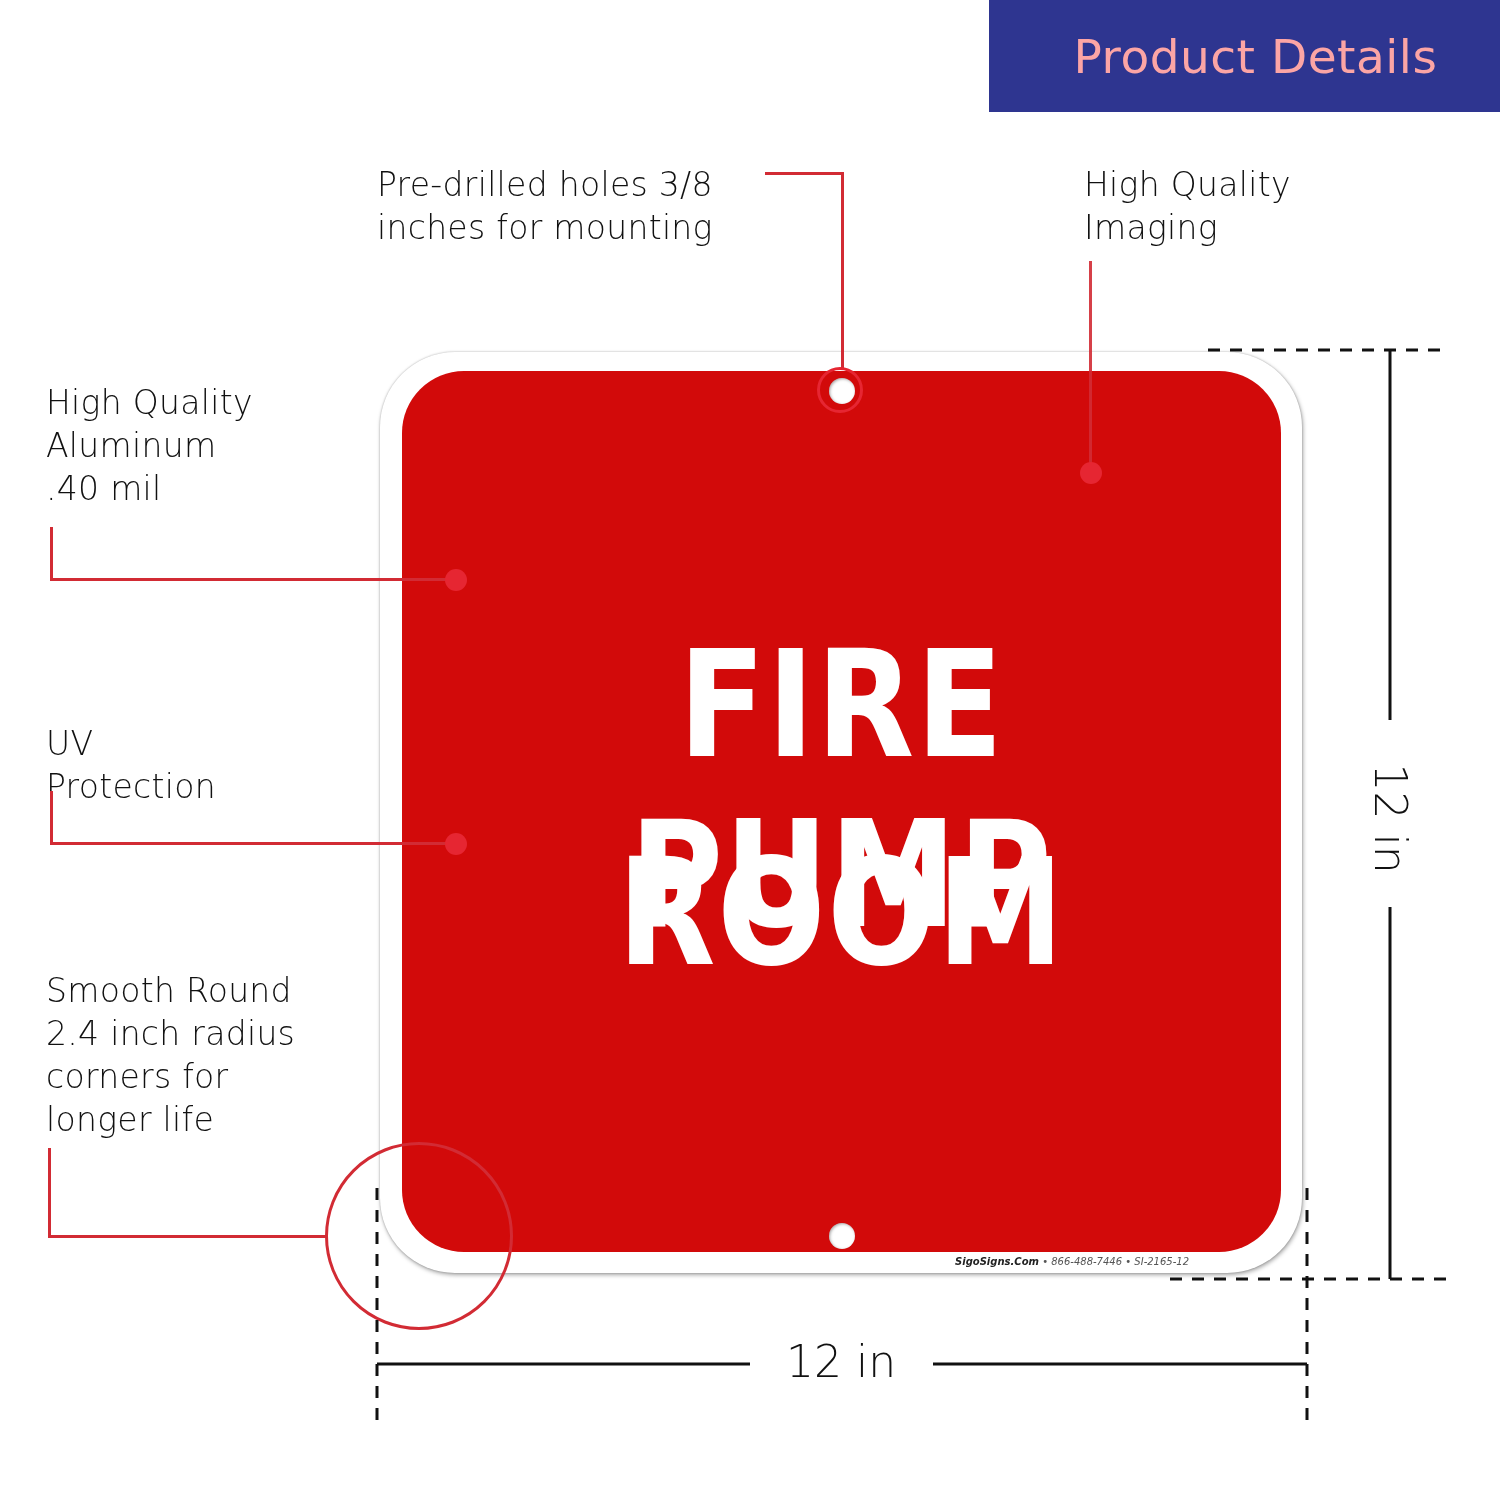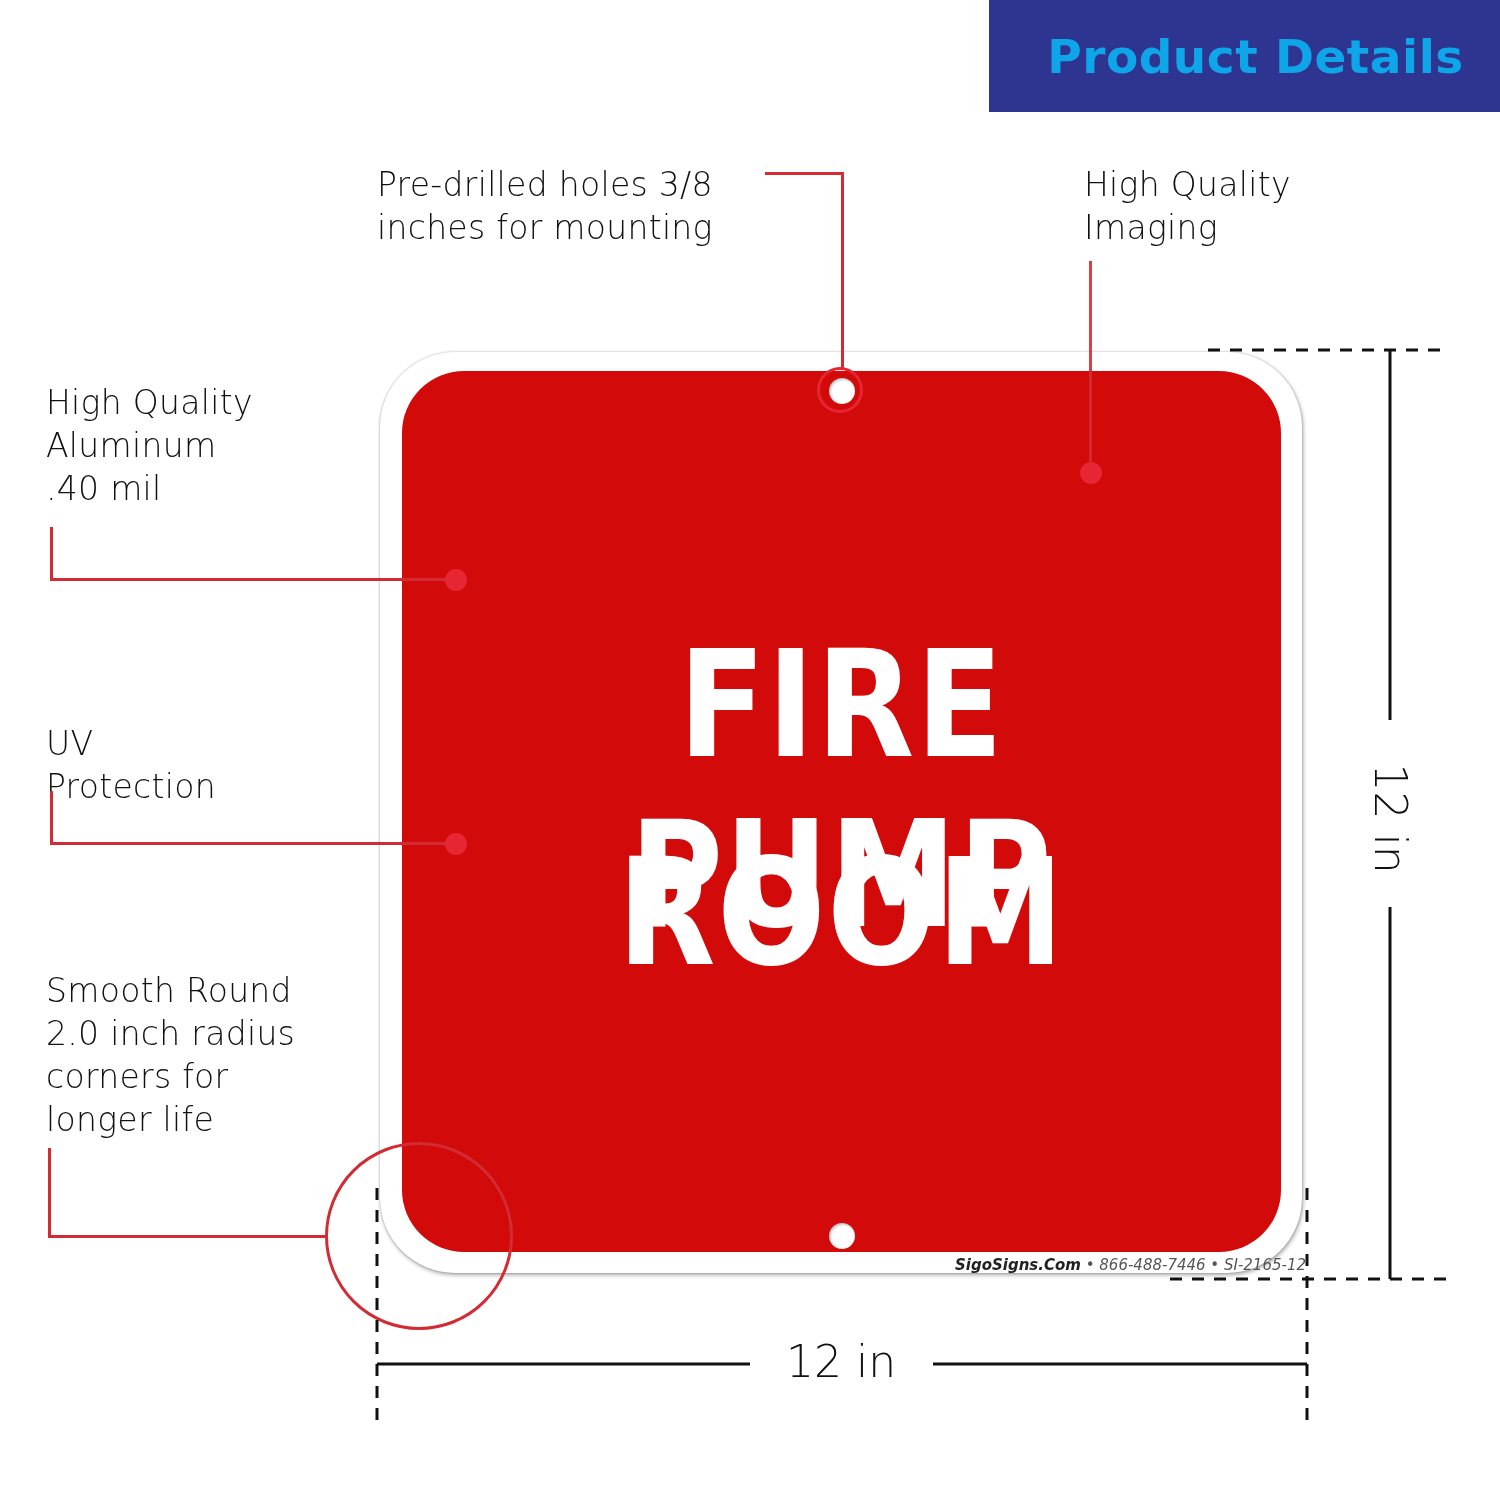--- a/index.html
+++ b/index.html
@@ -2,34 +2,34 @@
 <html><head>
 <meta charset="utf-8">
 <style>
   html, body { margin:0; padding:0; background:#ffffff; }
   body { width:1500px; height:1500px; position:relative; overflow:hidden;
          font-family:"DejaVu Sans", "Liberation Sans", sans-serif; color:#111; }
   .abs { position:absolute; }
 
   .banner { left:989px; top:0; width:511px; height:112px; background:#2e3590;
             display:flex; align-items:center; justify-content:center; }
-  .banner span { color:#0ea5e9; font-size:47px; font-weight:700; letter-spacing:0.5px; margin-left:22px; }
+  .banner span { color:#fca5a5; font-size:47px; font-weight:400; letter-spacing:0.5px; margin-left:22px; }
 
   .label { font-size:33px; line-height:43px; color:#111; font-weight:300; white-space:pre; letter-spacing:0.3px; }
 
   .plate { left:380px; top:352px; width:922px; height:921px; background:#fff; border-radius:75px;
            box-shadow: 1px 2px 4px rgba(0,0,0,0.35), 0 0 2px rgba(0,0,0,0.25); }
   .field { left:402px; top:371px; width:879px; height:881px; background:#d20a0a; border-radius:62px; }
   .sign-text { left:402px; width:879px; text-align:center; color:#fff; font-family:"DejaVu Sans", sans-serif;
                font-weight:bold; letter-spacing:2px; }
   .line1 { top:620px; font-size:148px; line-height:170px; transform:scaleX(0.86); }
   .line2 { top:828px; font-size:148px; line-height:170px; transform:scaleX(0.86); }
   .hole { width:26px; height:26px; border-radius:50%; background:#fff;
           box-shadow: inset 1px 1px 3px rgba(0,0,0,0.35); }
-  .footer { left:955px; top:1256px; font-size:15px; color:#555; font-style:italic; white-space:nowrap; }
+  .footer { left:955px; top:1256px; font-size:10px; color:#555; font-style:italic; white-space:nowrap; }
   .footer b { color:#222; }
 
   .red { background:#d22b34; }
   .dot { width:22px; height:22px; border-radius:50%; background:#e62632; }
   .dim { font-size:44px; font-weight:300; color:#111; white-space:nowrap; }
 </style>
 </head>
 <body>
 
 <div class="abs banner">
@@ -39,21 +39,21 @@
 <div class="abs label" style="left:377px;top:163px;">Pre-drilled holes 3/8
 inches for mounting</div>
 <div class="abs label" style="left:1084px;top:163px;">High Quality
 Imaging</div>
 <div class="abs label" style="left:46px;top:381px;">High Quality
 Aluminum
 .40 mil</div>
 <div class="abs label" style="left:46px;top:697px;margin-top:25px;">UV
 Protection</div>
 <div class="abs label" style="left:46px;top:969px;">Smooth Round
-2.0 inch radius
+2.4 inch radius
 corners for
 longer life</div>
 
 <div class="abs plate"></div>
 <div class="abs field"></div>
 <div class="abs sign-text line1">FIRE PUMP</div>
 <div class="abs sign-text line2">ROOM</div>
 <div class="abs hole" style="left:829px;top:378px;"></div>
 <div class="abs hole" style="left:829px;top:1223px;"></div>
 <div class="abs footer">

